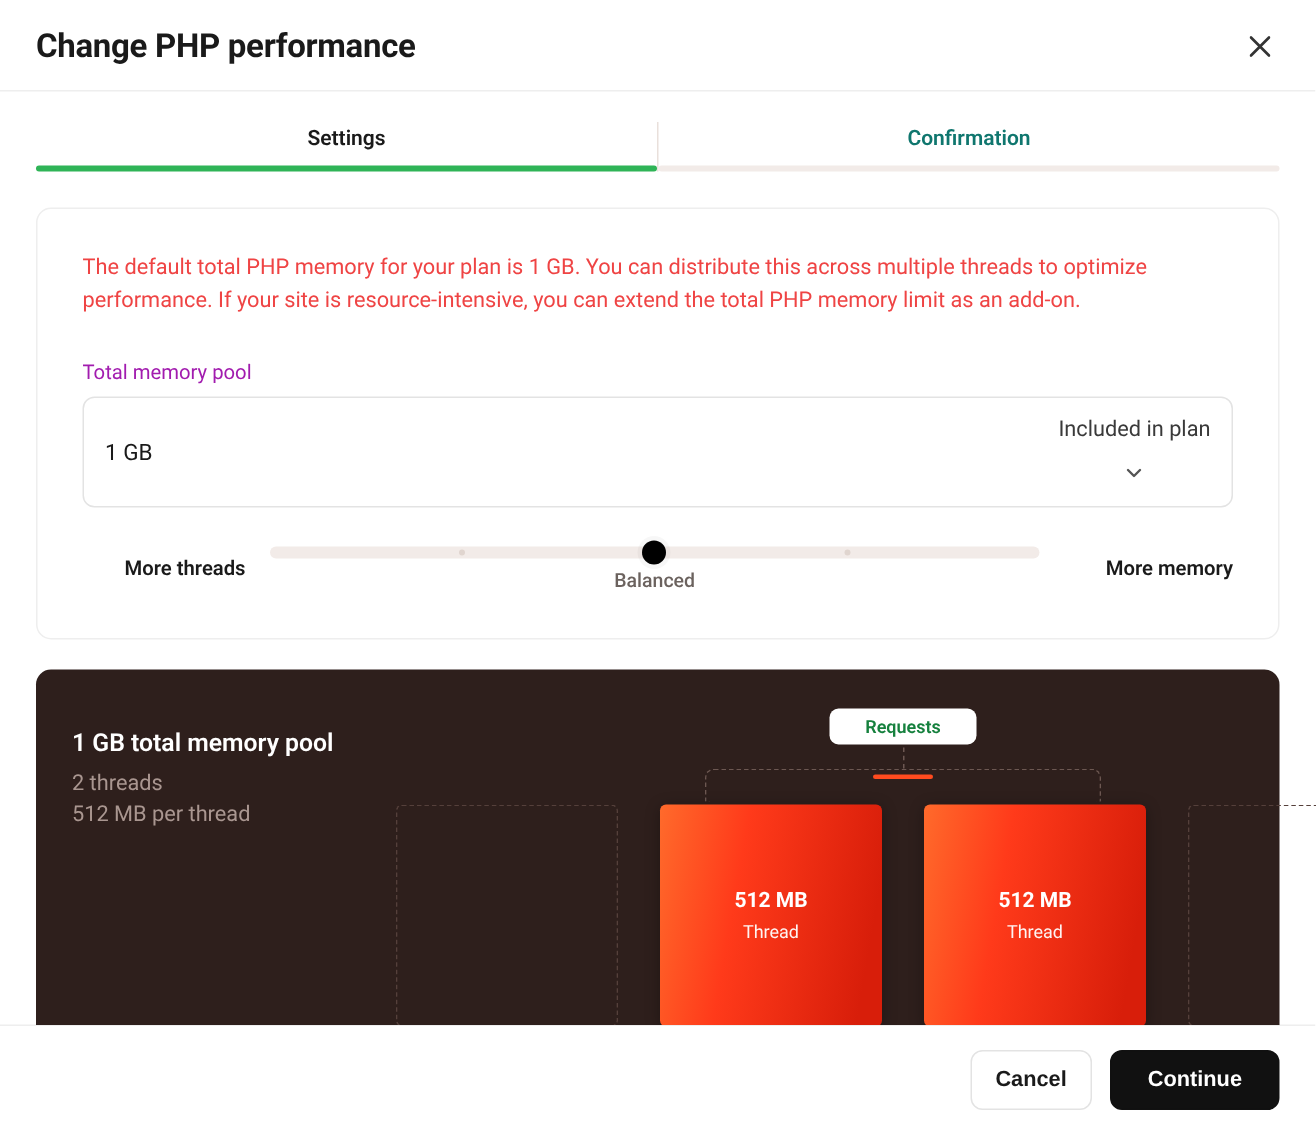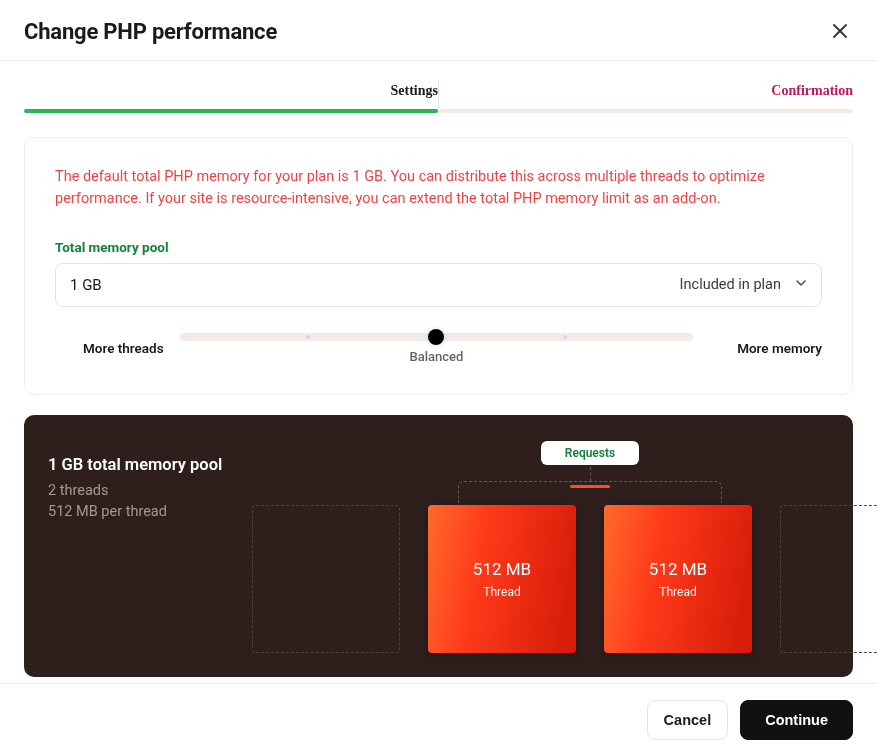--- a/index.html
+++ b/index.html
@@ -7,64 +7,64 @@
   .modal { width: 877px; height: 756px; display: flex; flex-direction: column; }
   .modal-header { display: flex; align-items: center; justify-content: space-between; padding: 18px 24px 16px 24px; border-bottom: 1px solid #eee; }
   .modal-title { font-size: 22px; font-weight: 700; letter-spacing: -0.2px; }
   .close-btn { background: none; border: none; cursor: pointer; padding: 6px; line-height: 0; color: #333; }
   .close-btn svg { width: 14px; height: 14px; }
 
   .body-area { padding: 20px 24px 0 24px; flex: 1; overflow: auto; }
 
   
   .stepper { display: flex; width: 100%; position: relative; margin-bottom: 24px; }
-  .step { flex: 1; text-align: right; position: relative; font-family: Liberation Serif, serif; }
-  .step-label { font-size: 14px; font-weight: 600; color: #be185d; padding-bottom: 10px; display: inline-block; }
+  .step { flex: 1; text-align: center; position: relative; }
+  .step-label { font-size: 14px; font-weight: 600; color: #0f766e; padding-bottom: 10px; display: inline-block; }
   .step.active .step-label { color: #1a1a1a; }
   .step-bar { height: 4px; width: 100%; background: #f2ebe8; border-radius: 2px; }
   .step.active .step-bar { background: #2fb457; height: 4px; }
   .step:first-child .step-bar { border-top-left-radius: 2px; border-bottom-left-radius: 2px; }
   .step:last-child .step-bar { border-top-right-radius: 2px; border-bottom-right-radius: 2px; }
   .step.active { border-right: 1px solid #e9e0db; }
 
   
   .settings-card { border: 1px solid #eee; border-radius: 10px; padding: 28px 30px 30px 30px; margin-bottom: 20px; }
   .settings-desc { color: #ef4444; font-size: 14.5px; line-height: 1.55; margin-bottom: 26px; }
-  .field-label { font-size: 13.5px; font-weight: 700; color: #15803d; margin-bottom: 8px; margin-top: 28px; }
+  .field-label { font-size: 13.5px; font-weight: 400; color: #a21caf; margin-bottom: 8px; margin-top: 28px; }
   .select-wrap { position: relative; }
   .select-field { width: 100%; display: flex; justify-content: space-between; align-items: center; border: 1px solid #e3e3e3; border-radius: 8px; padding: 12px 14px; font-size: 15px; color: #1a1a1a; background: #fff; cursor: pointer; text-align: center; }
-  .select-field .right { display: flex; align-items: center; gap: 14px; color: #3a3a3a; font-size: 14.5px; }
+  .select-field .right { display: flex; align-items: center; gap: 14px; color: #3a3a3a; font-size: 14.5px; flex-direction: column; }
   .select-field .right svg { width: 12px; height: 12px; color: #555; }
 
   
   .slider-row { display: flex; align-items: center; gap: 16px; margin-top: 26px; }
   .slider-label { font-size: 13.5px; font-weight: 600; color: #1a1a1a; white-space: nowrap; margin-left: 28px; }
   .slider-container { flex: 1; position: relative; display: flex; flex-direction: column; align-items: center; justify-content: space-between; }
   .slider-track { width: 100%; height: 8px; background: #f2ebe8; border-radius: 999px; position: relative; }
   .slider-tick { position: absolute; top: 50%; width: 4px; height: 4px; background: #e0d5cf; border-radius: 50%; transform: translate(-50%, -50%); }
   .slider-thumb { position: absolute; top: 50%; width: 16px; height: 16px; background: #000; border-radius: 50%; transform: translate(-50%, -50%); box-shadow: 0 0 0 3px rgba(0,0,0,0.03); }
   .slider-caption { margin-top: 8px; font-size: 13px; color: #6b625e; font-weight: 500; }
 
   
-  .preview-card { background: #2e1f1c; border-radius: 10px; padding: 24px 24px 24px 24px; color: #fff; display: flex; gap: 4px; min-height: 250px; position: relative; }
+  .preview-card { background: #2e1f1c; border-radius: 10px; padding: 24px 24px 24px 24px; color: #fff; display: flex; gap: 16px; min-height: 250px; position: relative; }
   .preview-info { flex: 0 0 200px; padding-top: 16px; }
   .preview-title { font-size: 16.5px; font-weight: 600; margin-bottom: 8px; }
   .preview-sub { font-size: 14.5px; color: #a99690; margin-bottom: 4px; }
 
   .diagram { flex: 1; display: flex; flex-direction: column; align-items: center; position: relative; }
   .requests-pill { background: #fff; color: #15803d; font-size: 12px; font-weight: 600; padding: 5px 24px; border-radius: 6px; position: relative; z-index: 3; margin-top: 2px; }
   .conn-line { position: absolute; top: 28px; width: 1px; height: 14px; border-left: 1px dashed #6d5852; left: 50%; }
   .accent-strip { position: absolute; top: 46px; left: 50%; transform: translateX(-50%); width: 40px; height: 3px; background: #ff4b1f; border-radius: 2px; z-index: 2; }
   .branch-box { position: absolute; top: 42px; left: 50%; transform: translateX(-50%); width: 264px; height: 22px; border: 1px dashed #6d5852; border-bottom: none; border-top-left-radius: 6px; border-top-right-radius: 6px; }
 
   .threads-row { margin-top: 40px; display: flex; gap: 28px; justify-content: center; width: 100%; align-items: stretch; position: relative; }
   .thread-card, .thread-placeholder { width: 148px; height: 148px; border-radius: 4px; display: flex; flex-direction: column; align-items: center; justify-content: center; color: #fff; font-size: 12.5px; }
   .thread-card { background: linear-gradient(100deg, #ff6a2b 0%, #ff3a1a 35%, #d81e0a 90%); box-shadow: 0 2px 10px rgba(0,0,0,0.3); position: relative; }
   .thread-placeholder { border: 1px dashed #55403b; background: transparent; }
-  .thread-size { font-weight: 400; font-size: 17px; }
+  .thread-size { font-weight: 700; font-size: 14px; }
   .thread-label { font-size: 12px; opacity: 0.95; margin-top: 6px; }
 
   
   .modal-footer { border-top: 1px solid #eee; padding: 16px 24px; display: flex; justify-content: flex-end; gap: 12px; }
   .btn { font-size: 14.5px; font-weight: 600; padding: 11px 16px; border-radius: 8px; cursor: pointer; }
   .btn-secondary { background: #fff; border: 1px solid #e3e3e3; color: #1a1a1a; }
   .btn-primary { background: #111; border: 1px solid #111; color: #fff; padding-left: 24px; padding-right: 24px; }
 </style>
 </head>
 <body>

